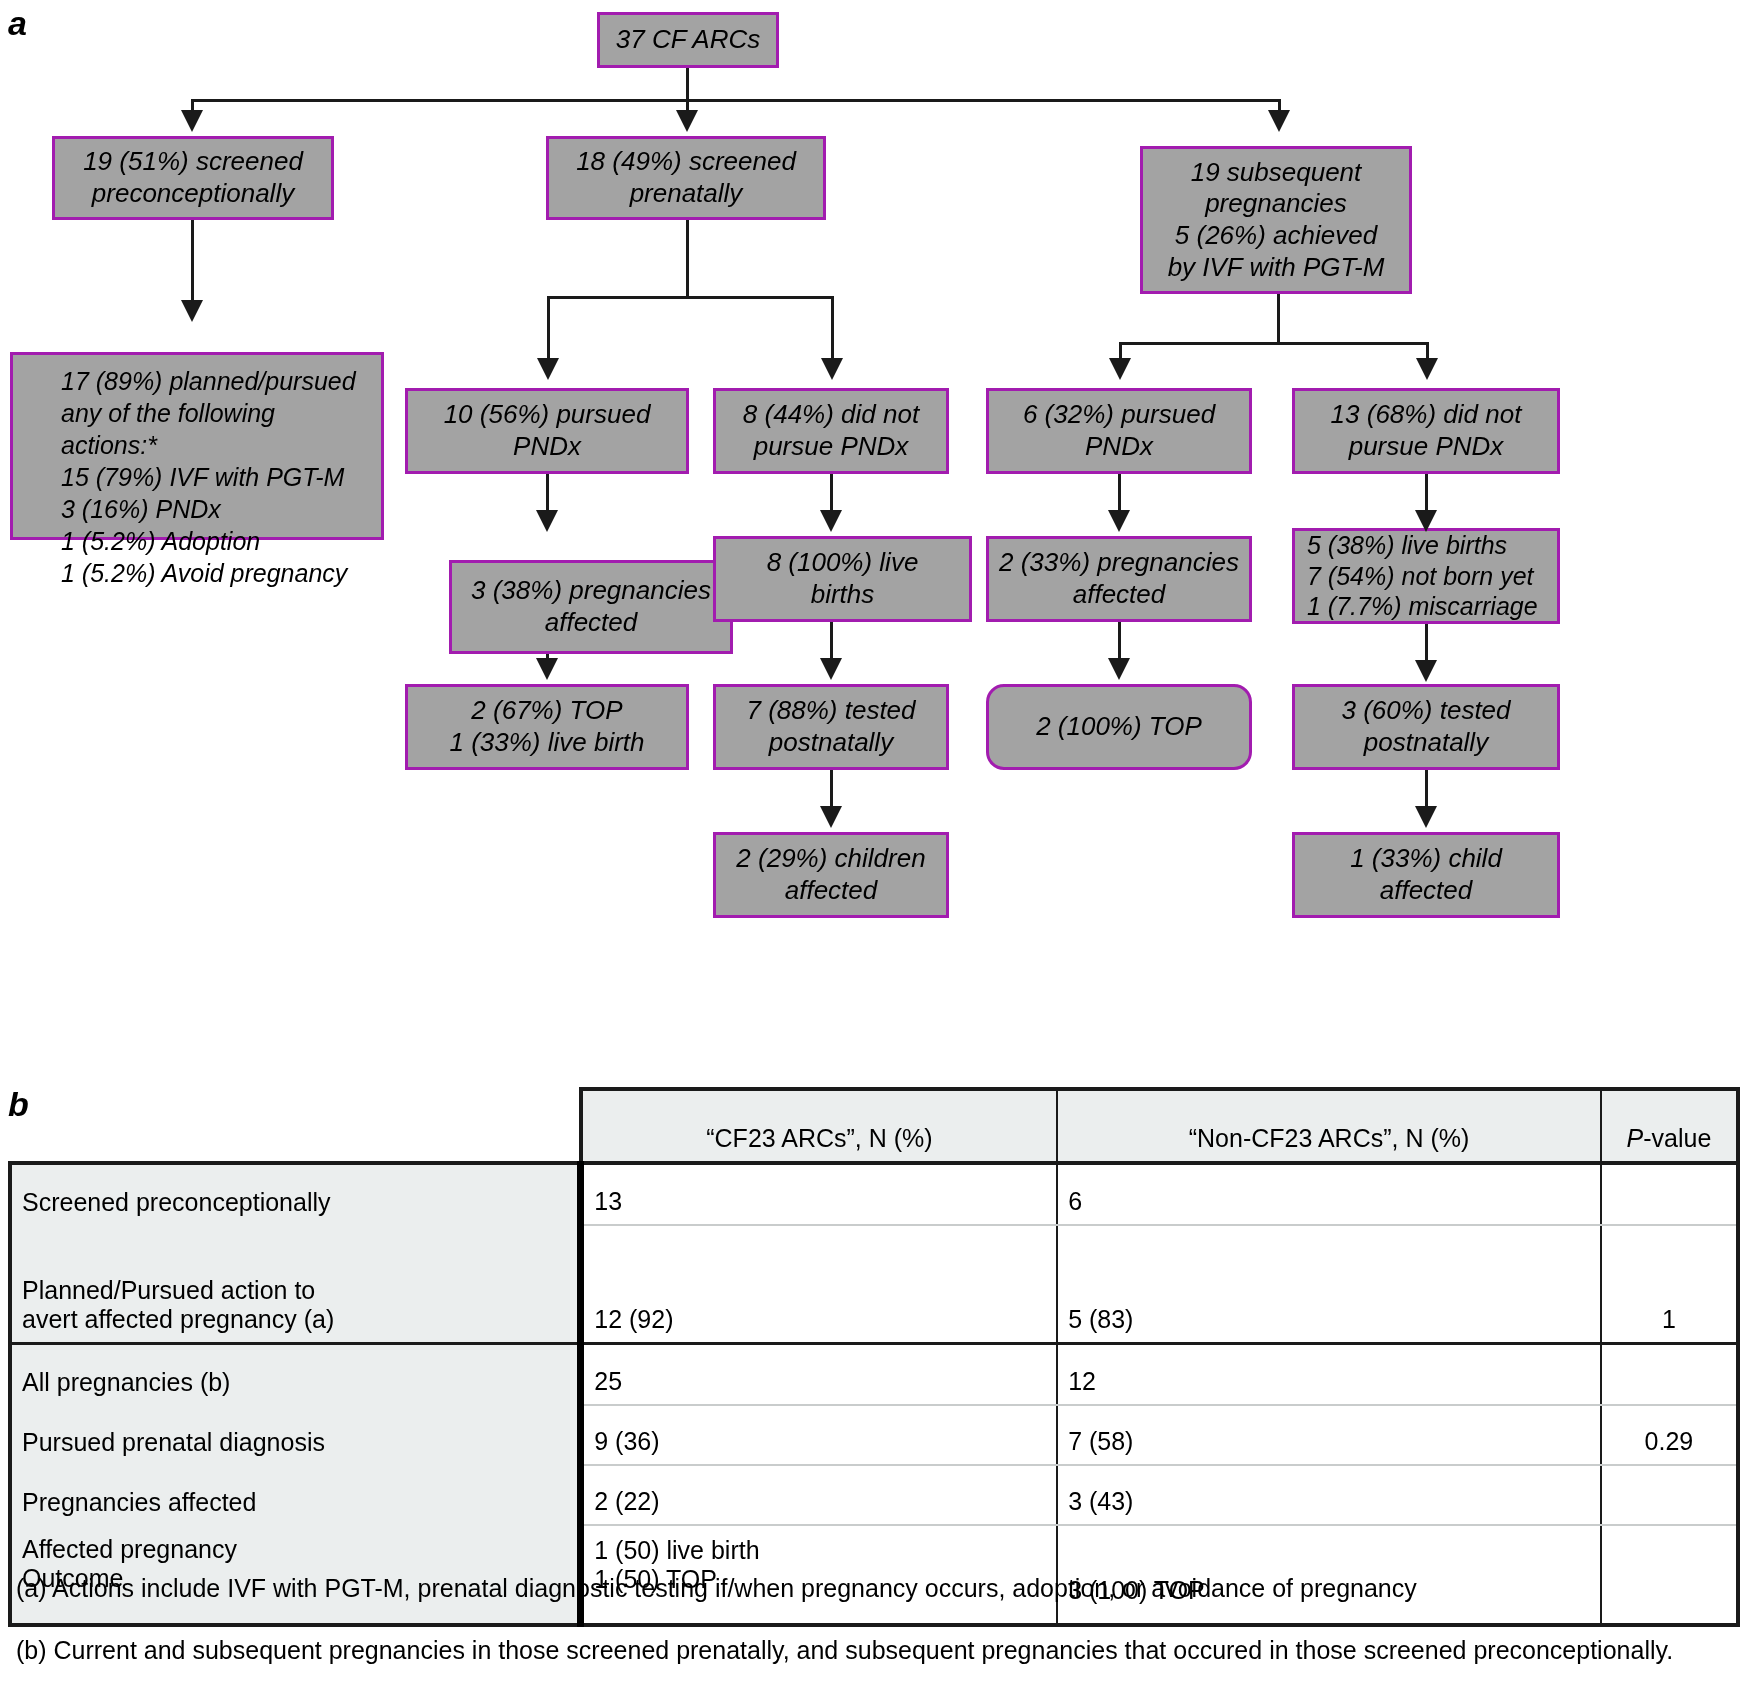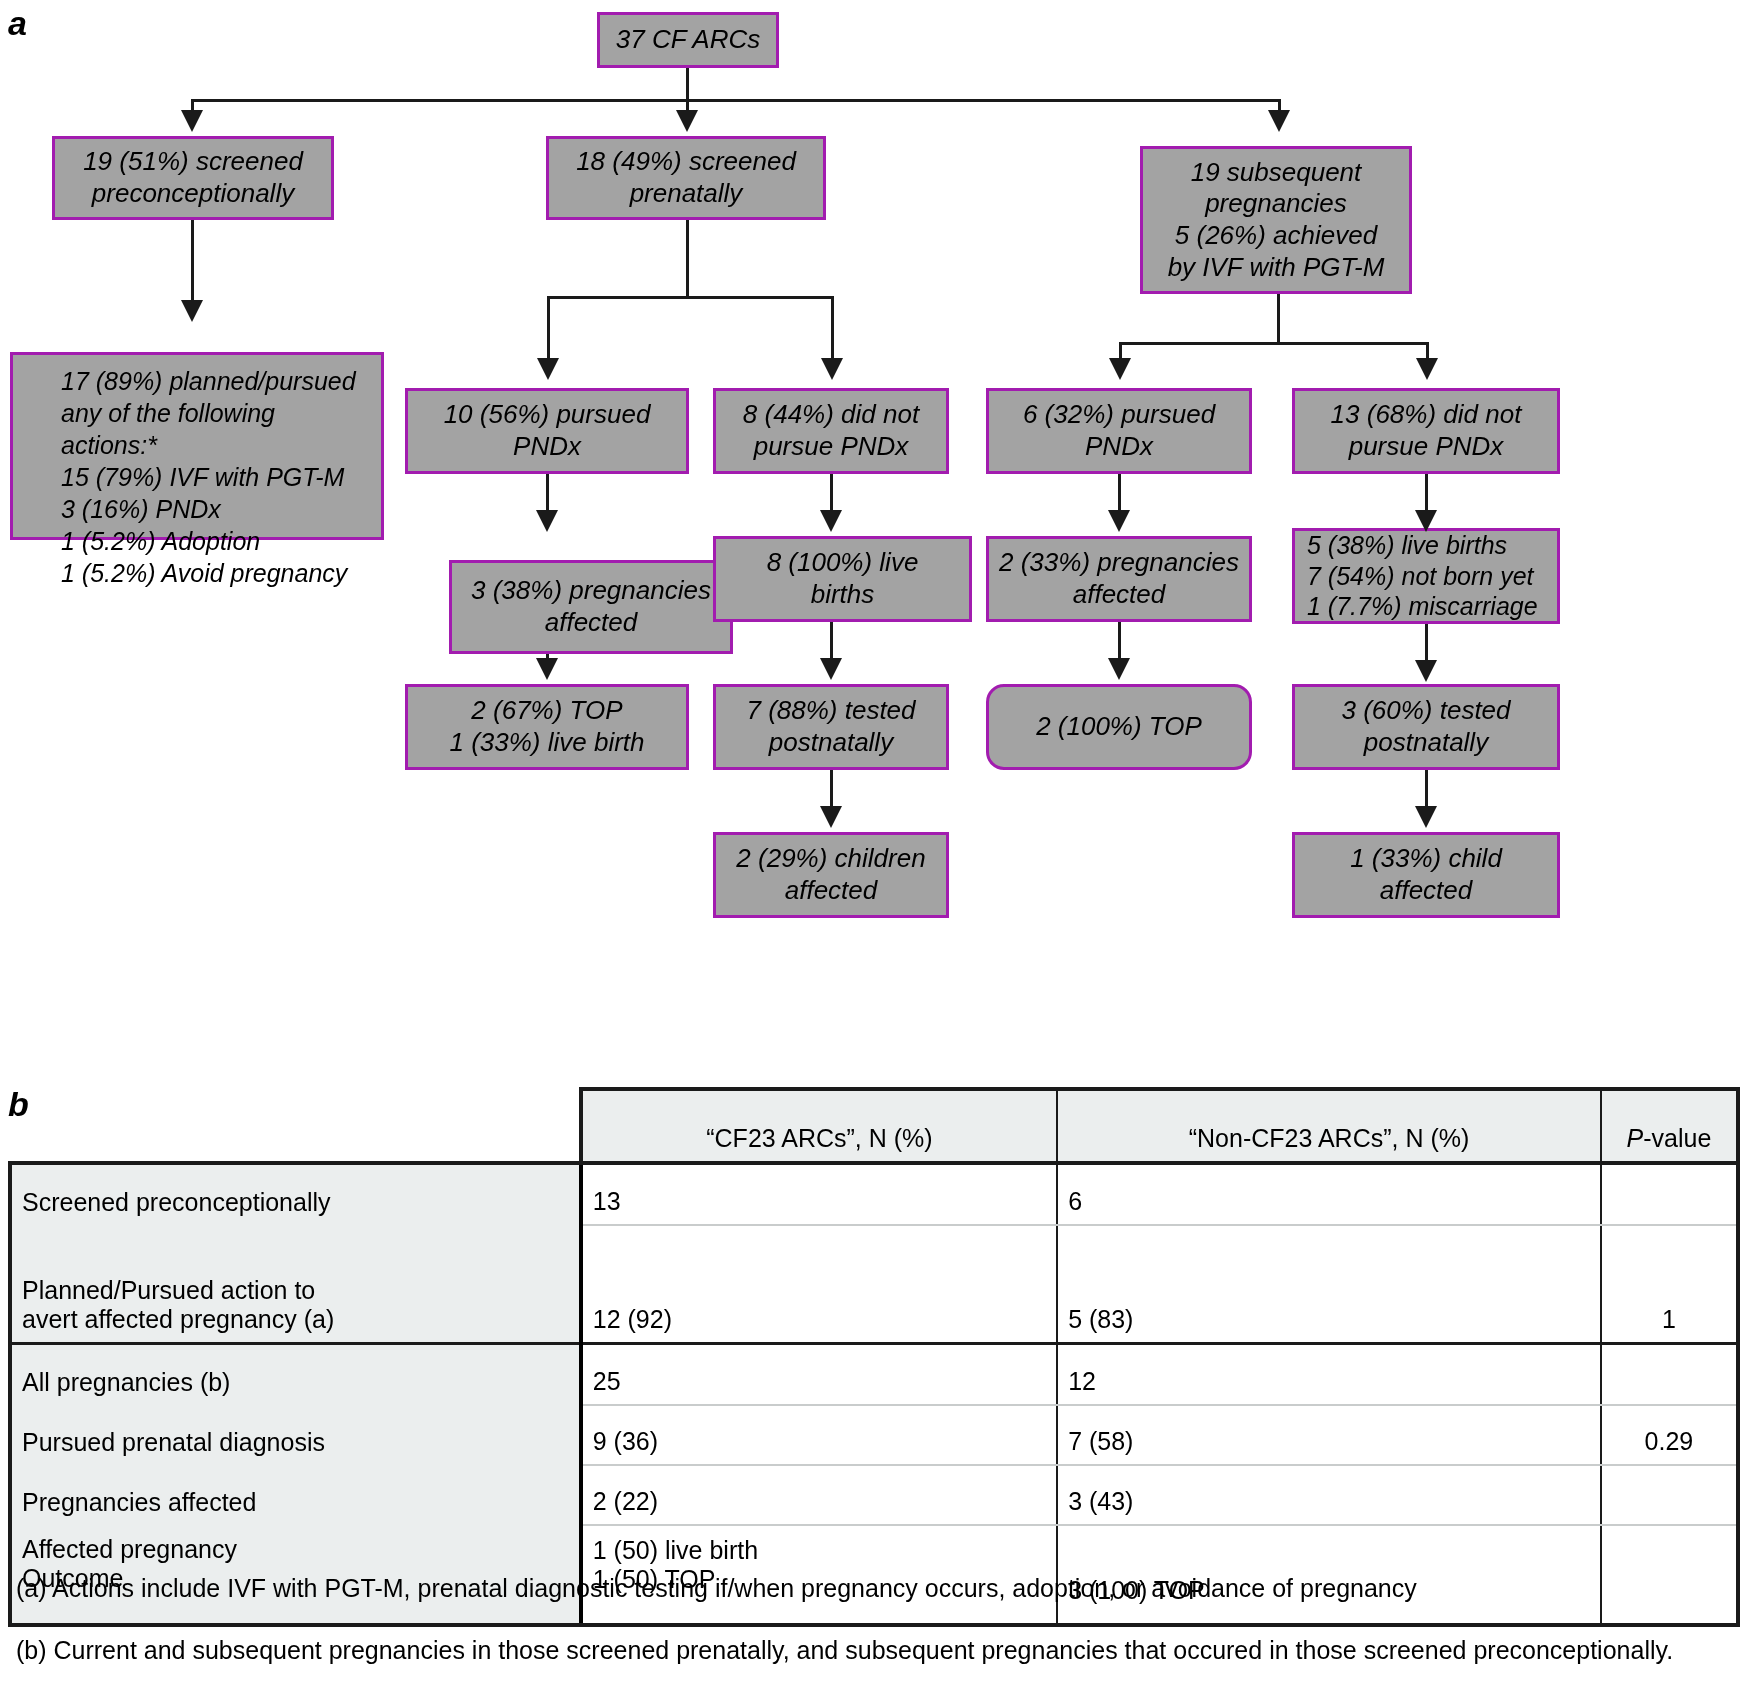--- a/index.html
+++ b/index.html
@@ -107,21 +107,21 @@
     border-left: 2px solid #1a1a1a;
     vertical-align: middle;
     height: 56px;
   }
   .hdr-cell.last { border-right: 4px solid #1a1a1a; }
   .hdr-cell.first { border-left: 4px solid #1a1a1a; }
 
   td.rowlabel {
     background: #ebeeee;
     border-left: 4px solid #1a1a1a;
-    border-right: 4px solid #000000;
+    border-right: 7px solid #000000;
     text-align: left;
   }
   td.val {
     background: #ffffff;
     border-right: 2px solid #1a1a1a;
     border-bottom: 2px solid #c9cccc;
     text-align: left;
   }
   td.val.pcol {
     border-right: 4px solid #1a1a1a;

